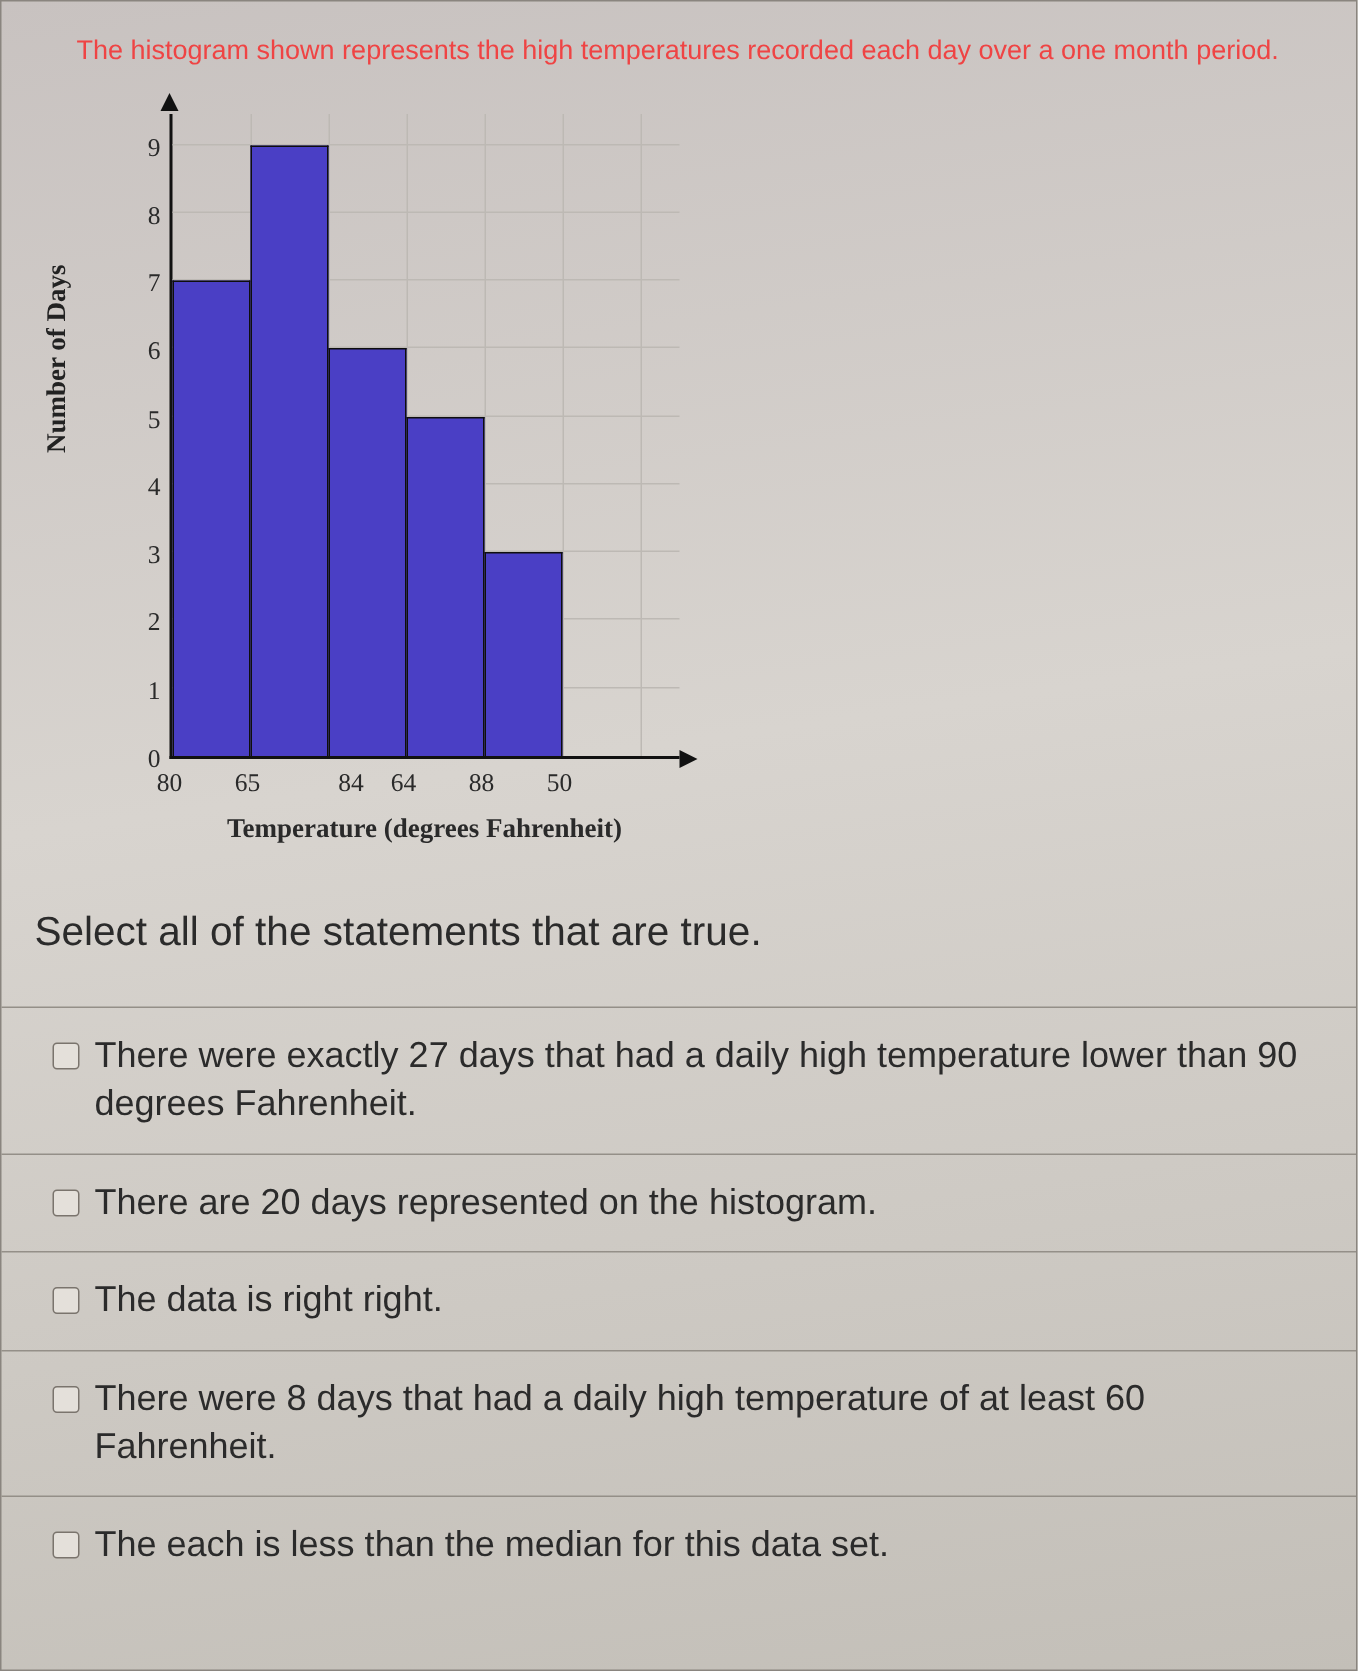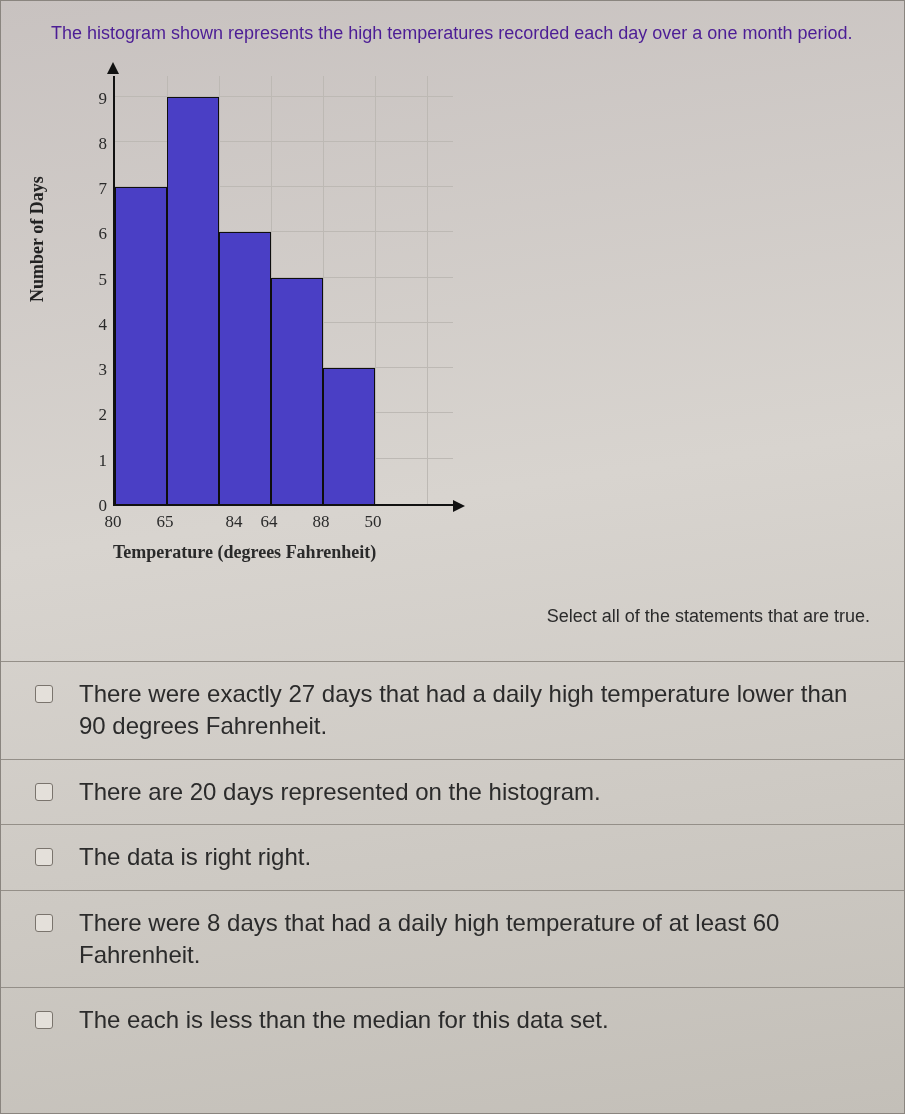--- a/index.html
+++ b/index.html
@@ -15,21 +15,21 @@
   }
   .sheet {
     position: relative;
     width: 100%;
     height: 100%;
     border: 1px solid #8a857f;
   }
   .question-stem {
     font-family: Arial, Helvetica, sans-serif;
     font-size: 18px;
-    color: #4c1d95;
+    color: #ef4444;
     padding: 22px 28px 8px 50px;
   }
   .chart-wrap {
     position: relative;
     margin: 10px 0 0 40px;
     width: 480px;
     height: 520px;
   }
   .ylabel {
     position: absolute;
@@ -92,37 +92,37 @@
     top: 450px;
     font-size: 17px;
     font-family: Georgia, serif;
     transform: translateX(-50%);
   }
   .xlabel {
     position: absolute;
     left: 72px;
     top: 480px;
     width: 340px;
+    text-align: center;
     font-weight: bold;
     font-size: 18px;
   }
   .instruction {
     font-family: Verdana, Arial, sans-serif;
-    font-size: 18px;
+    font-size: 27px;
     color: #2b2b2b;
     padding: 24px 34px 34px 22px;
-    text-align: right;
   }
   .options {
     border-top: 1px solid #948f88;
   }
   .option {
     display: flex;
     align-items: flex-start;
-    gap: 26px;
+    gap: 10px;
     padding: 16px 24px 16px 34px;
     border-bottom: 1px solid #948f88;
     font-family: Verdana, Arial, sans-serif;
     font-size: 24px;
     line-height: 1.35;
     color: #2b2b2b;
   }
   .option:last-child { border-bottom: none; }
   .chk {
     flex: 0 0 auto;

